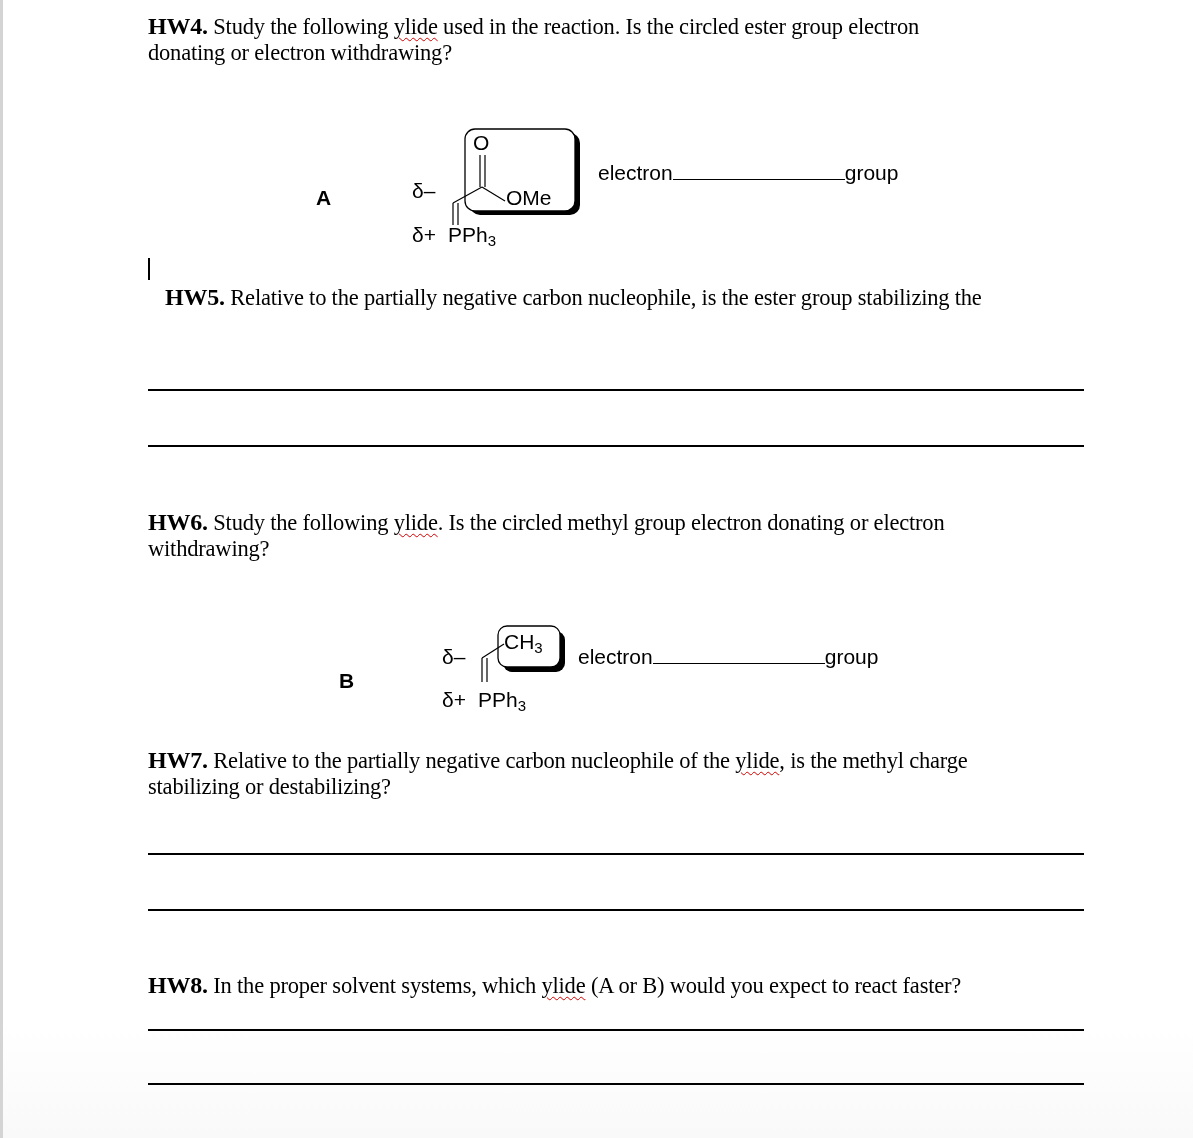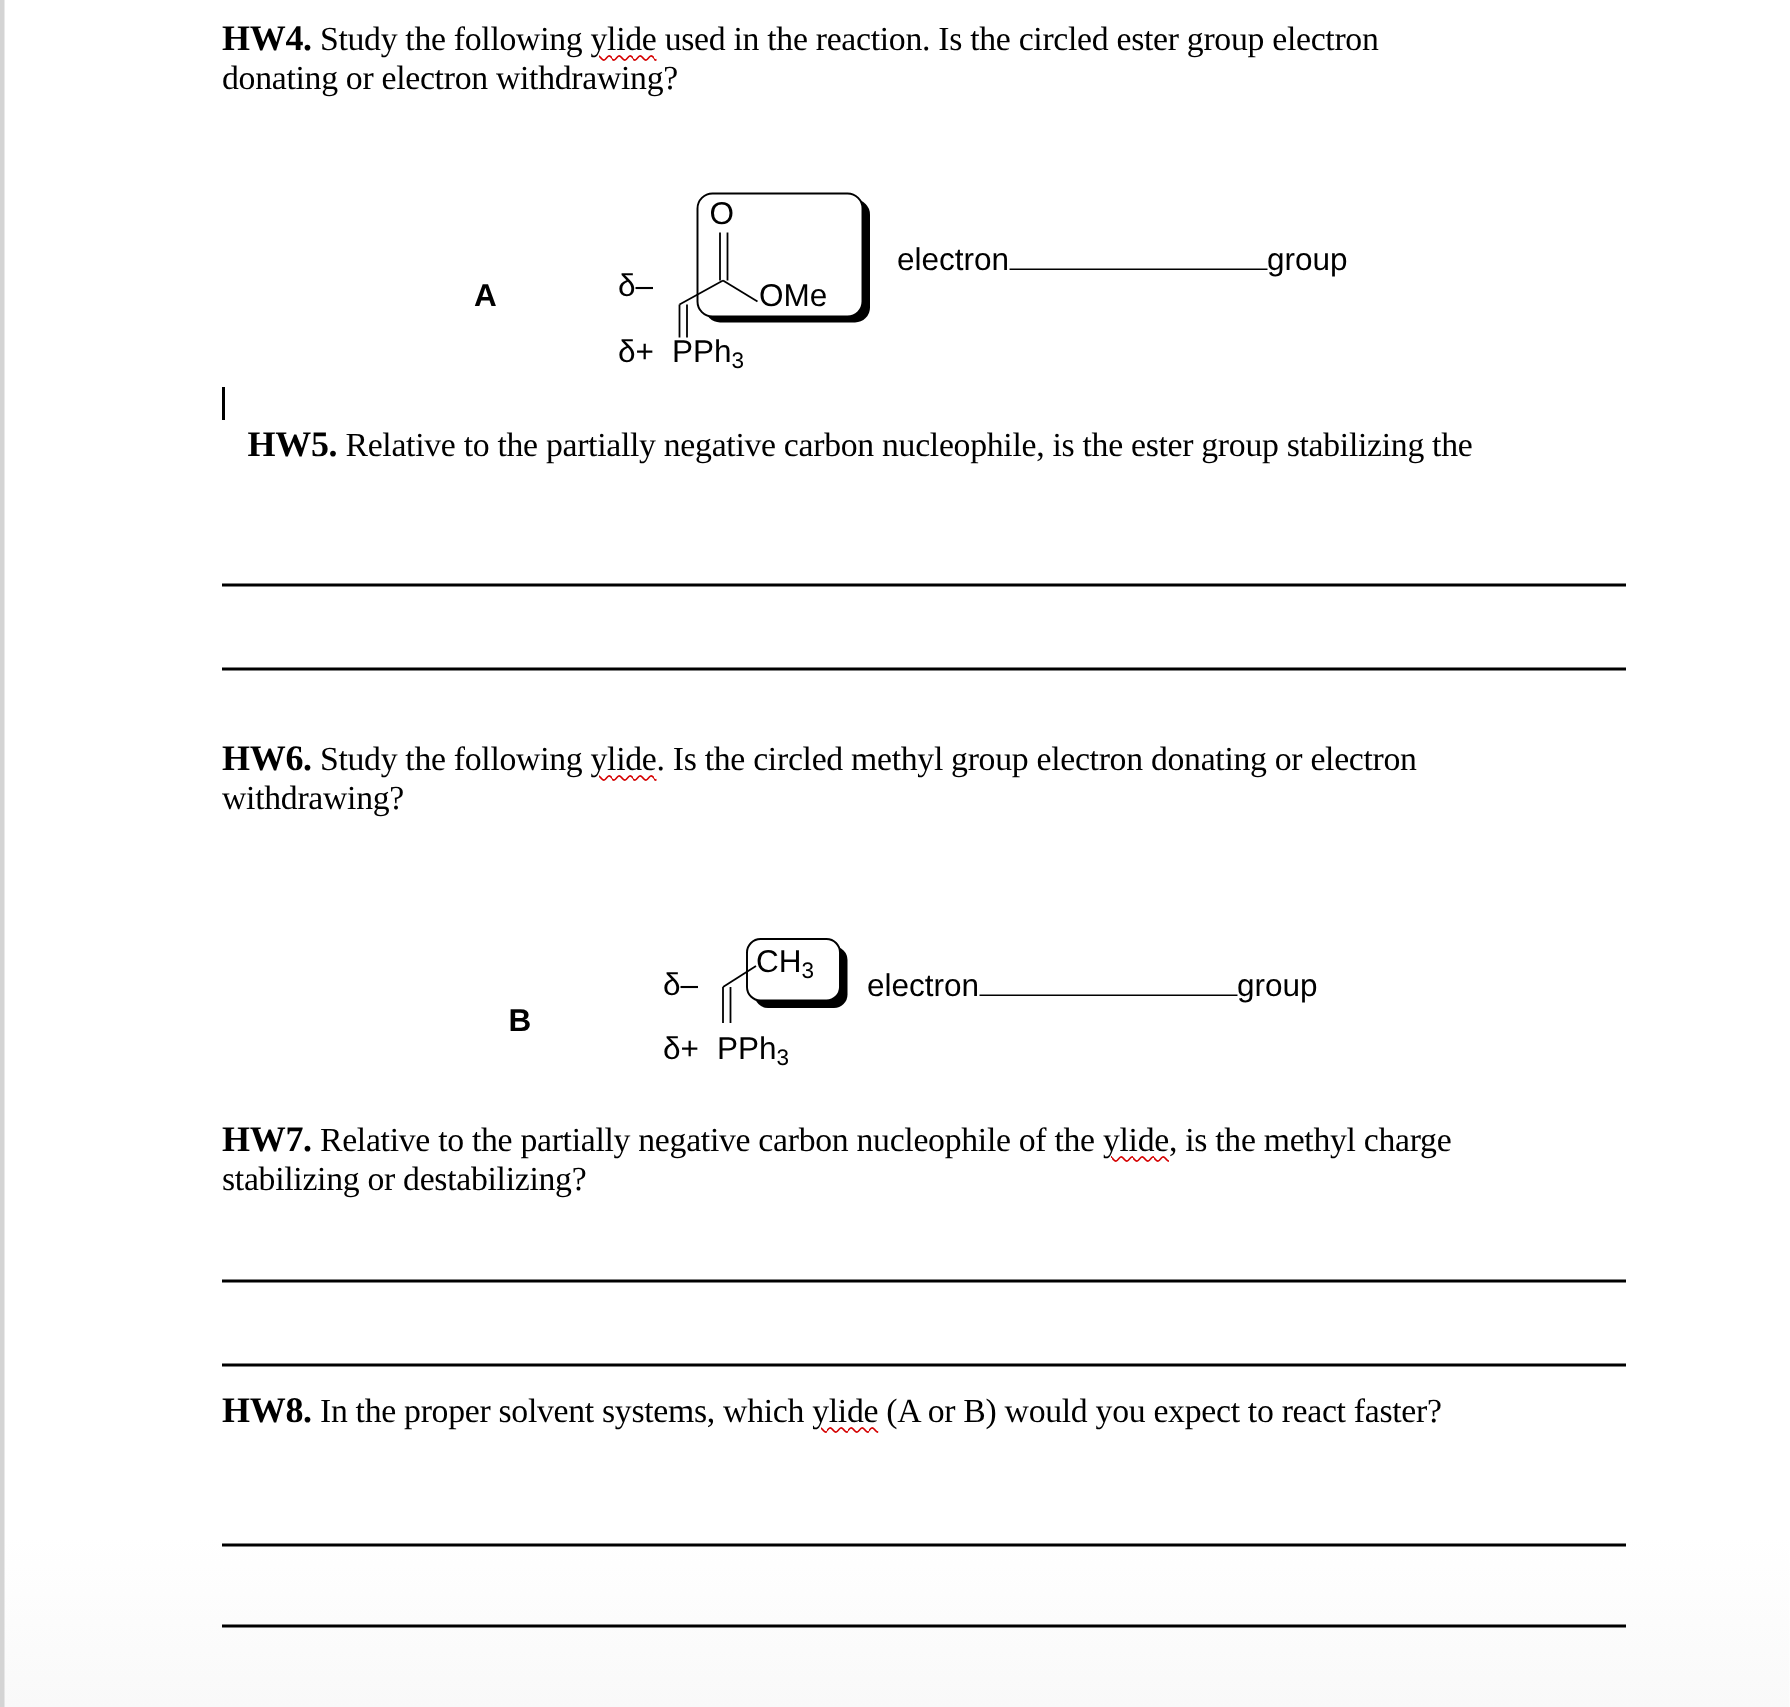--- a/index.html
+++ b/index.html
@@ -51,21 +51,21 @@
 <div class="sans" style="left:598px; top:161px;"><span>electron</span><span class="blank" style="width:172px;"></span><span>group</span></div>
 
 <div class="cursor"></div>
 
 <div class="q" style="top:284px;margin-left:17px;">
   <div><b>HW5.</b><span> Relative to the partially negative carbon nucleophile, is the ester group stabilizing the</span></div>
 </div>
 <div class="rule" style="top:389px;"></div>
 <div class="rule" style="top:445px;"></div>
 
-<div class="q" style="top:493px;">
+<div class="q" style="top:509px;">
   <div><b>HW6.</b><span> Study the following </span><span class="squig">ylide</span><span>. Is the circled methyl group electron donating or electron</span></div>
   <div>withdrawing?</div>
 </div>
 
 <div class="sans lbl" style="left:339px; top:669px;">B</div>
 <div class="sans" style="left:442px; top:645px;">δ–</div>
 <div class="sans" style="left:442px; top:688px;">δ+</div>
 <div class="sans" style="left:478px; top:688px;"><span>PPh</span><sub>3</sub></div>
 
 <svg class="mol" style="left:470px; top:620px;" width="110" height="75">
@@ -79,17 +79,17 @@
 
 <div class="sans" style="left:578px; top:645px;"><span>electron</span><span class="blank" style="width:172px;"></span><span>group</span></div>
 
 <div class="q" style="top:747px;">
   <div><b>HW7.</b><span> Relative to the partially negative carbon nucleophile of the </span><span class="squig">ylide</span><span>, is the methyl charge</span></div>
   <div>stabilizing or destabilizing?</div>
 </div>
 <div class="rule" style="top:853px;"></div>
 <div class="rule" style="top:909px;"></div>
 
-<div class="q" style="top:928px;">
+<div class="q" style="top:972px;">
   <div><b>HW8.</b><span> In the proper solvent systems, which </span><span class="squig">ylide</span><span> (A or B) would you expect to react faster?</span></div>
 </div>
 <div class="rule" style="top:1029px;"></div>
 <div class="rule" style="top:1083px;"></div>
 
 </body></html>

